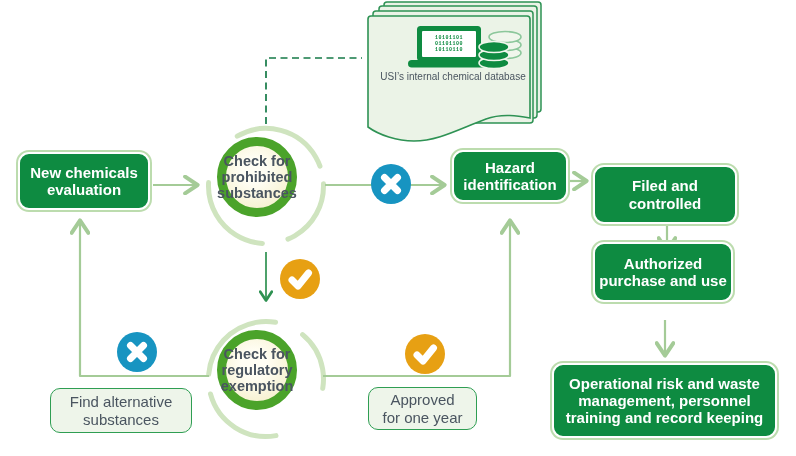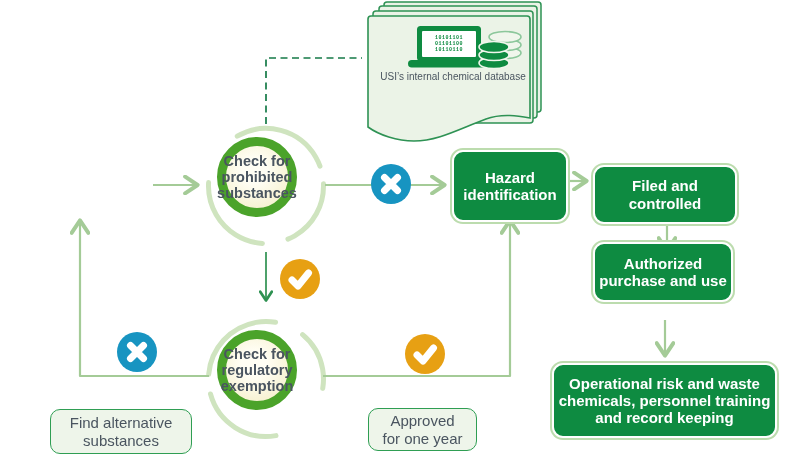--- a/index.html
+++ b/index.html
@@ -15,21 +15,21 @@
     box-shadow:0 0 0 2px var(--box_outer_ring,#bcdcae);
     border-radius:11px;font-weight:600;font-size:15px;line-height:1.14;
   }
   .circle{
     width:80px;height:80px;border:9px solid var(--ring_green,#4ba32a);border-radius:50%;
     background:radial-gradient(circle at 45% 40%, var(--circle_fill_center,#fffef4) 25%, var(--circle_fill_edge,#f3ecc2) 100%);
     color:var(--text_dark,#4a5560);font-weight:600;font-size:14.5px;line-height:1.12;
   }
   .panel{
     background:var(--panel_fill,#eef5ea);border:1.5px solid var(--panel_border,#2f9e53);
-    border-radius:10px;color:var(--text_dark,#4a5560);font-weight:500;font-size:15px;line-height:1.15;margin-top:21px;
+    border-radius:10px;color:var(--text_dark,#4a5560);font-weight:500;font-size:15px;line-height:1.15;
   }
   .badge{position:absolute;width:40px;height:40px;border-radius:50%;z-index:3;
     display:flex;align-items:center;justify-content:center;}
   .badge svg{display:block;}
   .badge.blue{background:var(--x_blue,#1794c1);}
   .badge.orange{background:var(--check_orange,#e7a013);}
   .db-label{position:absolute;left:372px;top:71px;width:162px;text-align:center;z-index:2;
     color:var(--text_dark,#4a5560);font-weight:500;font-size:10px;line-height:1.2;}
   .laptop-binary{position:absolute;left:424px;top:33px;width:50px;height:22px;z-index:3;
     display:flex;flex-direction:column;align-items:center;justify-content:center;
@@ -94,35 +94,38 @@
       <polyline points="570,181 586,181" marker-end="url(#ah-light)"></polyline>
       <polyline points="667,212 667,250" marker-end="url(#ah-light)"></polyline>
       <polyline points="665,320 665,355" marker-end="url(#ah-light)"></polyline>
       <polyline points="209,376 80,376 80,221" marker-end="url(#ah-light)"></polyline>
       <polyline points="323,376 510,376 510,221" marker-end="url(#ah-light)"></polyline>
     </g>
 
     <polyline points="266,252 266,300" fill="none" stroke="var(--line_dark,#2e9151)" stroke-width="1.7" marker-end="url(#ah-dark)"></polyline>
   </svg>
 
+  <div class="node green-box" style="left:18px;top:152px;width:132px;height:58px;">
+    <span class="txt w120">New chemicals evaluation</span>
+  </div>
 
-  <div class="node green-box" style="left:452px;top:150px;width:116px;height:72px;text-align:center;">
+  <div class="node green-box" style="left:452px;top:150px;width:116px;height:52px;text-align:center;">
     <span class="txt w108">Hazard identification</span>
   </div>
 
   <div class="node green-box" style="left:593px;top:165px;width:144px;height:59px;">
     <span class="txt w102">Filed and controlled</span>
   </div>
 
   <div class="node green-box" style="left:593px;top:242px;width:140px;height:60px;">
     <span class="txt w130">Authorized purchase and use</span>
   </div>
 
   <div class="node green-box" style="left:552px;top:363px;width:225px;height:75px;">
-    <span class="txt w214">Operational risk and waste chemicals, personnel training and record keeping</span>
+    <span class="txt w214">Operational risk and waste management, personnel training and record keeping</span>
   </div>
 
   <div class="node circle" style="left:217px;top:137px;">
     <span class="txt w84">Check for prohibited substances</span>
   </div>
 
   <div class="node circle" style="left:217px;top:330px;">
     <span class="txt w84">Check for regulatory exemption</span>
   </div>
 

